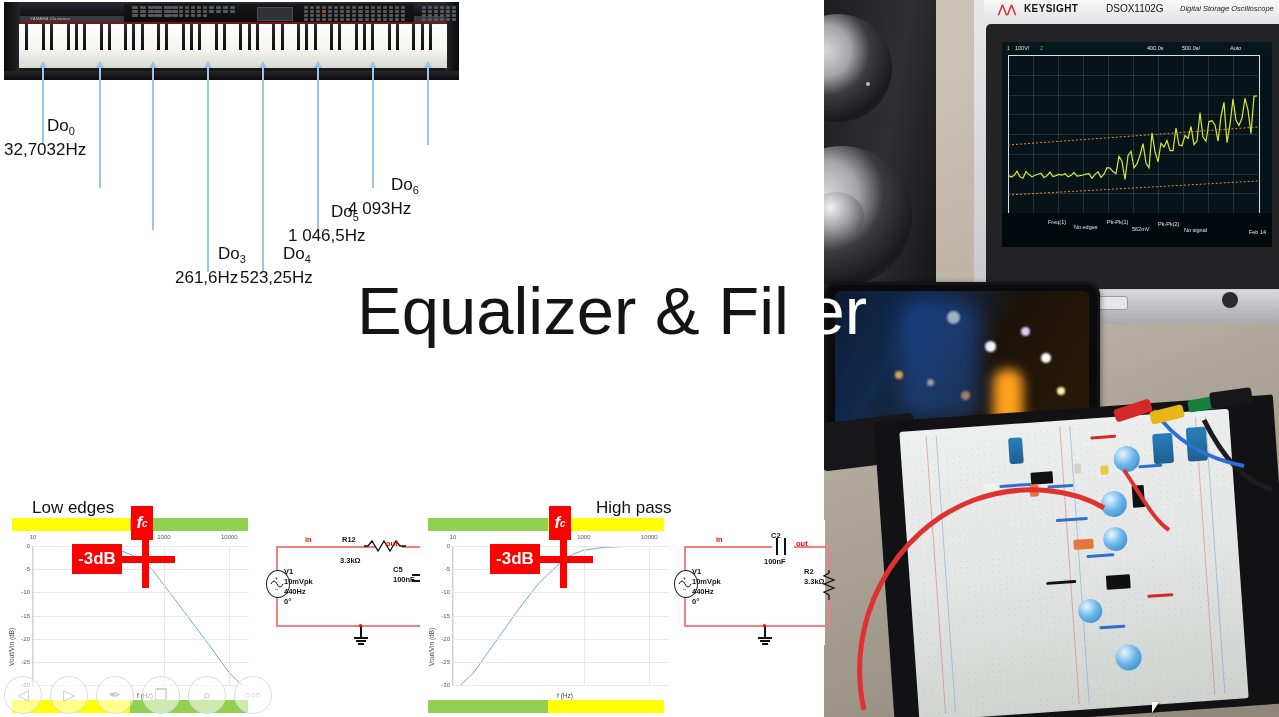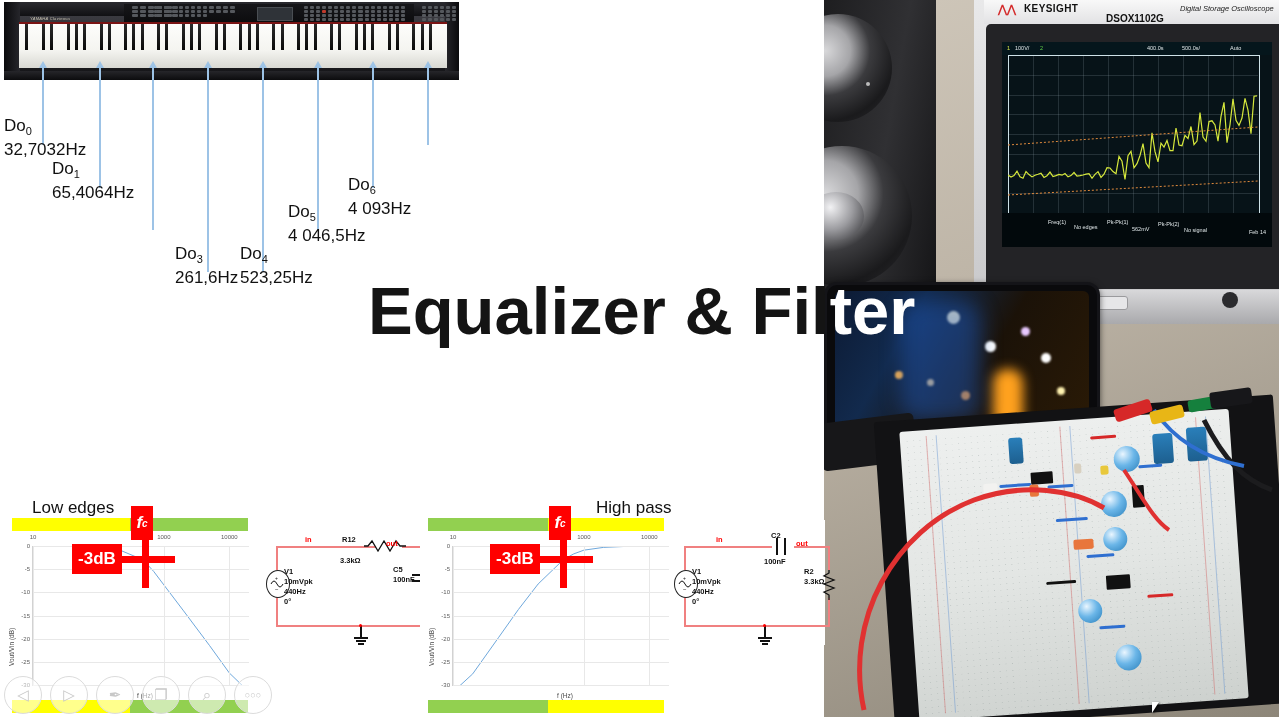--- a/index.html
+++ b/index.html
@@ -30,26 +30,26 @@
   .piano-sideL{position:absolute;left:0;top:0;width:16px;bottom:0;background:linear-gradient(90deg,#0a0a0c,#26262b);}
   .piano-sideR{position:absolute;right:0;top:0;width:14px;bottom:0;background:linear-gradient(270deg,#0a0a0c,#26262b);}
   .piano-base{position:absolute;left:0;right:0;bottom:0;height:9px;background:linear-gradient(180deg,#26262a,#0c0c0e);}
 
   
   .callouts{position:absolute;left:0;top:60px;width:500px;height:240px;}
   .calloutline{position:absolute;width:2px;background:#9dc3e6;}
   .arrowhead{position:absolute;width:0;height:0;border-left:4px solid transparent;border-right:4px solid transparent;
              border-bottom:7px solid #9dc3e6;}
   .notelabel{position:absolute;white-space:nowrap;font-size:17px;color:#111;line-height:1.33;}
-  .notelabel .nm{display:block;}
+  .notelabel .nm{display:block;margin-left:43px;}
   .notelabel .fq{display:block;}
   .notelabel sub{font-size:11px;}
 
   
-  .title{position:absolute;left:368px;top:277px;font-size:67px;font-weight:700;color:#141414;letter-spacing:0px;
+  .title{position:absolute;left:357px;top:277px;font-size:67px;font-weight:400;color:#141414;letter-spacing:0px;
          white-space:nowrap;line-height:1;z-index:6;}
   .title .ovl{color:#ffffff;}
   .subtitle{position:absolute;left:519px;top:383px;font-size:26px;color:#151515;white-space:nowrap;z-index:6;}
 
   
   .photo{position:absolute;left:824px;top:0;width:455px;height:717px;overflow:hidden;background:#0c0c0c;}
   .ph-desk{position:absolute;left:0;top:0;right:0;bottom:0;background:linear-gradient(160deg,#cfc7ba 0%,#bdb4a6 40%,#8d8679 100%);}
   .ph-speaker{position:absolute;left:-6px;top:-4px;width:118px;height:300px;
       background:linear-gradient(100deg,#1c1c1e,#303033 55%,#151517);border-radius:3px;}
   .sp-cone{position:absolute;border-radius:50%;background:
@@ -388,43 +388,39 @@
 
   <div class="callouts" id="callouts">
       <div class="calloutline" style="left: 42px; top: 8px; height: 77px;"></div>
       <div class="arrowhead" style="left: 39px; top: 1px;"></div>
       <div class="notelabel" style="left: 4px; top: 55px;">
         <span class="nm">Do<sub>0</sub></span>
         <span class="fq">32,7032Hz</span>
       </div>
       <div class="calloutline" style="left: 99px; top: 8px; height: 120px;"></div>
       <div class="arrowhead" style="left: 96px; top: 1px;"></div>
-      <div class="notelabel" style="left: 52px; top: 98px;">
-        <span class="nm">Do<sub>1</sub></span>
-        <span class="fq">65,4064Hz</span>
-      </div>
       <div class="calloutline" style="left: 152px; top: 8px; height: 162px;"></div>
       <div class="arrowhead" style="left: 149px; top: 1px;"></div>
       <div class="calloutline" style="left: 207px; top: 8px; height: 204px;"></div>
       <div class="arrowhead" style="left: 204px; top: 1px;"></div>
       <div class="notelabel" style="left: 175px; top: 183px;">
         <span class="nm">Do<sub>3</sub></span>
         <span class="fq">261,6Hz</span>
       </div>
       <div class="calloutline" style="left: 262px; top: 8px; height: 204px;"></div>
       <div class="arrowhead" style="left: 259px; top: 1px;"></div>
       <div class="notelabel" style="left: 240px; top: 183px;">
         <span class="nm">Do<sub>4</sub></span>
         <span class="fq">523,25Hz</span>
       </div>
       <div class="calloutline" style="left: 317px; top: 8px; height: 162px;"></div>
       <div class="arrowhead" style="left: 314px; top: 1px;"></div>
       <div class="notelabel" style="left: 288px; top: 141px;">
         <span class="nm">Do<sub>5</sub></span>
-        <span class="fq">4 046,5Hz</span>
+        <span class="fq">1 046,5Hz</span>
       </div>
       <div class="calloutline" style="left: 372px; top: 8px; height: 120px;"></div>
       <div class="arrowhead" style="left: 369px; top: 1px;"></div>
       <div class="notelabel" style="left: 348px; top: 114px;">
         <span class="nm">Do<sub>6</sub></span>
         <span class="fq">4 093Hz</span>
       </div>
       <div class="calloutline" style="left: 427px; top: 8px; height: 77px;"></div>
       <div class="arrowhead" style="left: 424px; top: 1px;"></div>
     </div>
@@ -438,21 +434,21 @@
       <div class="sp-cone" style="left:-34px;top:18px;width:108px;height:108px;"></div>
       <div class="sp-cone" style="left:-46px;top:150px;width:140px;height:140px;"></div>
       <div class="sp-dome" style="left:-10px;top:196px;width:56px;height:48px;"></div>
       <div style="position:absolute;left:48px;top:86px;width:4px;height:4px;border-radius:50%;background:#bbb;"></div>
     </div>
 
     <div class="ph-scopebody"></div>
     <div style="position:absolute;left:160px;top:-2px;width:305px;height:26px;background:linear-gradient(180deg,#fafafa,#e2e2e4);">
       <div style="position:absolute;left:14px;top:5px;color:#d42b2b;font-size:11px;font-weight:700;">⋀⋀</div>
       <div style="position:absolute;left:40px;top:5px;font-size:10px;font-weight:700;color:#111;letter-spacing:.4px;">KEYSIGHT</div>
-      <div style="position:absolute;left:122px;top:5px;font-size:10px;font-weight:700;color:#111;margin-top:10px;">DSOX1102G</div>
+      <div style="position:absolute;left:122px;top:5px;font-size:10px;font-weight:400;color:#111;">DSOX1102G</div>
       <div style="position:absolute;left:196px;top:6px;font-size:7.5px;font-style:italic;color:#222;">Digital Storage Oscilloscope</div>
     </div>
     <div class="ph-scopebezel"></div>
 
     <div class="scopescreen">
       <div id="scope-grid">
           <div class="sg" style="left: 6px; width: 250px; height: 1px; top: 32.75px;"></div>
           <div class="sg" style="left: 6px; width: 250px; height: 1px; top: 52.5px;"></div>
           <div class="sg" style="left: 6px; width: 250px; height: 1px; top: 72.25px;"></div>
           <div class="sg" style="left: 6px; width: 250px; height: 1px; top: 92px;"></div>

